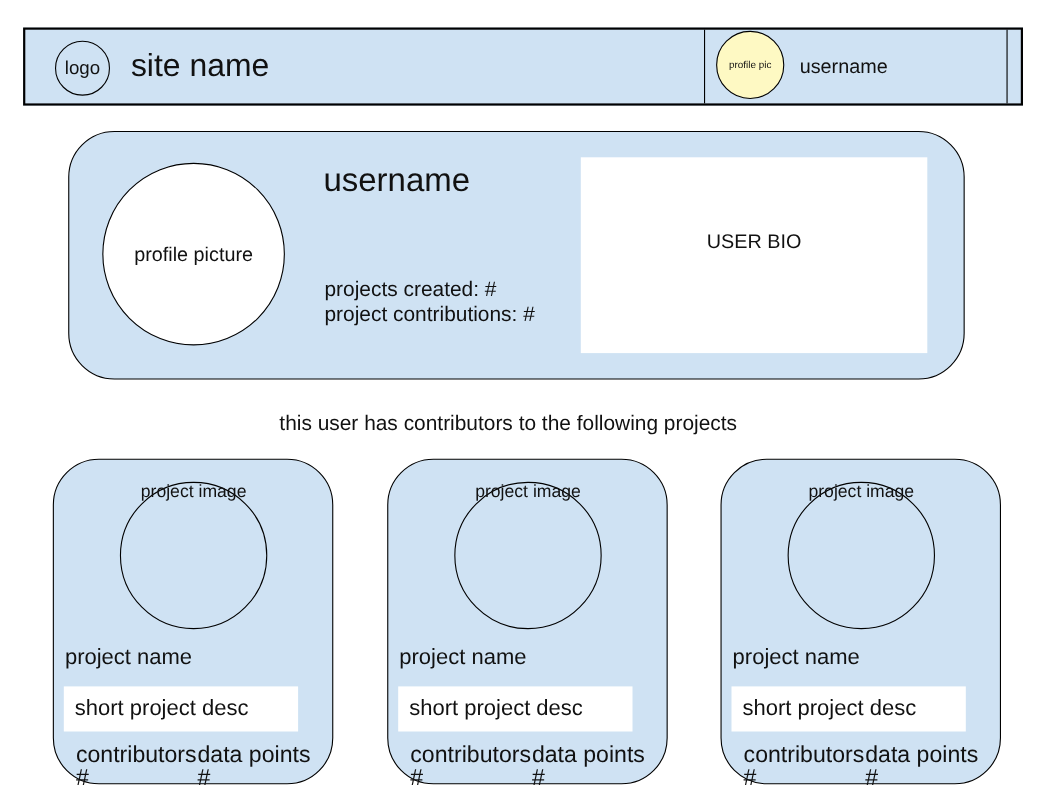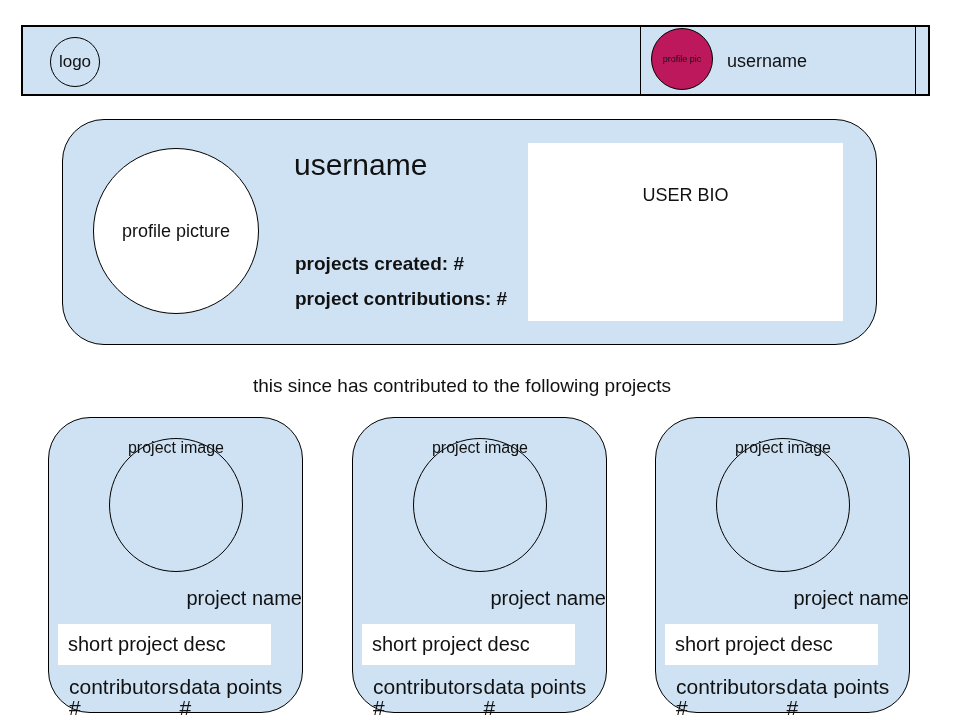--- a/index.html
+++ b/index.html
@@ -39,21 +39,21 @@
   }
   .hdr-divider {
     position: absolute; top: 0; bottom: 0; width: 0;
     border-left: 1.5px solid #000000;
   }
   .hdr-divider.d1 { left: 617px; }
   .hdr-divider.d2 { left: 892px; }
   .profile-pic-circle {
     position: absolute; left: 628px; top: 1px;
     width: 60px; height: 60px;
-    background: #be185d;
+    background: #fef9c3;
     border: 1px solid #000000;
     border-radius: 50%;
     display: flex; align-items: center; justify-content: center;
     font-size: 9px;
     white-space: nowrap;
   }
   .hdr-username {
     position: absolute; left: 704px; top: 50%;
     transform: translateY(-50%);
     font-size: 18px;
@@ -88,29 +88,29 @@
     display: flex; align-items: center; justify-content: center;
     font-size: 18px;
   }
   .pc-username {
     position: absolute; left: 231px; top: 30px;
     font-size: 30px; line-height: 1;
     white-space: nowrap;
   }
   .pc-line { position: absolute; font-size: 19px; line-height: 1; white-space: nowrap; }
   .pc-since   { left: 234px; top: 78px; }
-  .pc-created { left: 232px; top: 134px; font-weight: bold; }
-  .pc-contrib { left: 232px; top: 169px; font-weight: bold; }
+  .pc-created { left: 232px; top: 134px; }
+  .pc-contrib { left: 232px; top: 157px; }
   .bio-box {
     position: absolute; left: 465px; top: 23px;
     width: 315px; height: 178px;
     box-sizing: border-box;
     background: #ffffff;
     text-align: center;
-    padding-top: 42px;
+    padding-top: 66px;
     font-size: 18px;
   }
 
   
   .contrib-heading {
     position: absolute; left: 0; top: 375px;
     width: 924px;
     text-align: center;
     font-size: 19px;
   }
@@ -129,22 +129,22 @@
   .proj-circle {
     position: absolute; left: 60px; top: 20px;
     width: 132px; height: 132px;
     border: 1.5px solid #000000;
     border-radius: 50%;
     display: flex; align-items: flex-start; justify-content: center;
     font-size: 16px;
   }
   .proj-name {
     position: absolute; left: 0; right: 0; top: 170px;
-    text-align: right;
-    font-size: 20px; line-height: 1;
+    text-align: left;
+    font-size: 20px; line-height: 1; padding-left: 10px;
   }
   .proj-desc {
     position: absolute; left: 9px; top: 206px;
     width: 213px; height: 41px;
     box-sizing: border-box;
     background: #ffffff;
     display: flex; align-items: center;
     padding-left: 10px;
     font-size: 20px;
   }
@@ -158,20 +158,21 @@
 </style>
 </head>
 <body>
 
 <div class="stage">
 
   <div class="header">
     <div class="logo-circle">
       <span>logo</span>
     </div>
+    <div class="site-name">site name</div>
 
     <div class="hdr-divider d1"></div>
 
     <div class="profile-pic-circle">
       <span>profile pic</span>
     </div>
     <div class="hdr-username">username</div>
 
 
     <div class="hdr-divider d2"></div>
@@ -182,21 +183,21 @@
       <span>profile picture</span>
     </div>
     <div class="pc-username">username</div>
     <div class="pc-line pc-created">projects created: #</div>
     <div class="pc-line pc-contrib">project contributions: #</div>
     <div class="bio-box">
       <span>USER BIO</span>
     </div>
   </div>
 
-  <div class="contrib-heading">this since has contributed to the following projects</div>
+  <div class="contrib-heading">this user has contributors to the following projects</div>
 
   <div class="project-card c1">
     <div class="proj-circle">
       <span>project image</span>
     </div>
     <div class="proj-name">project name</div>
     <div class="proj-desc">
       <span>short project desc</span>
     </div>
     <div class="proj-stats">

